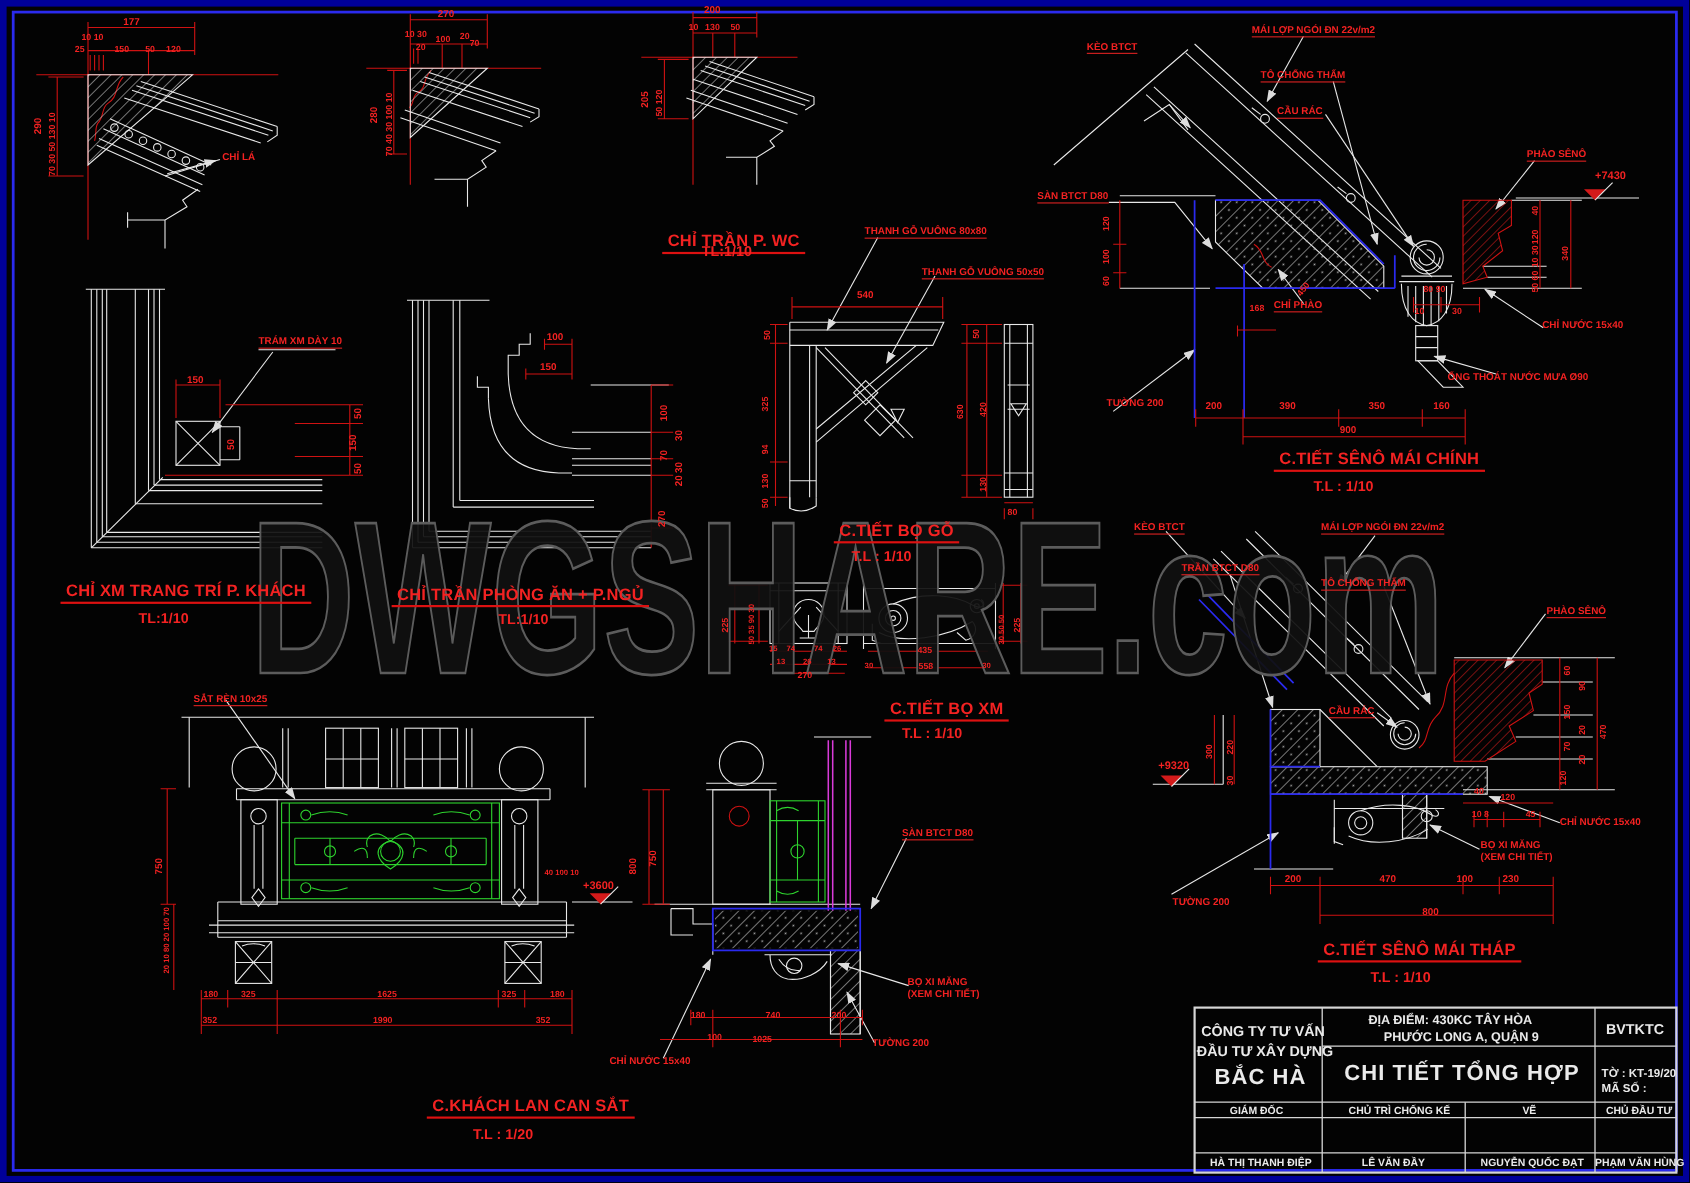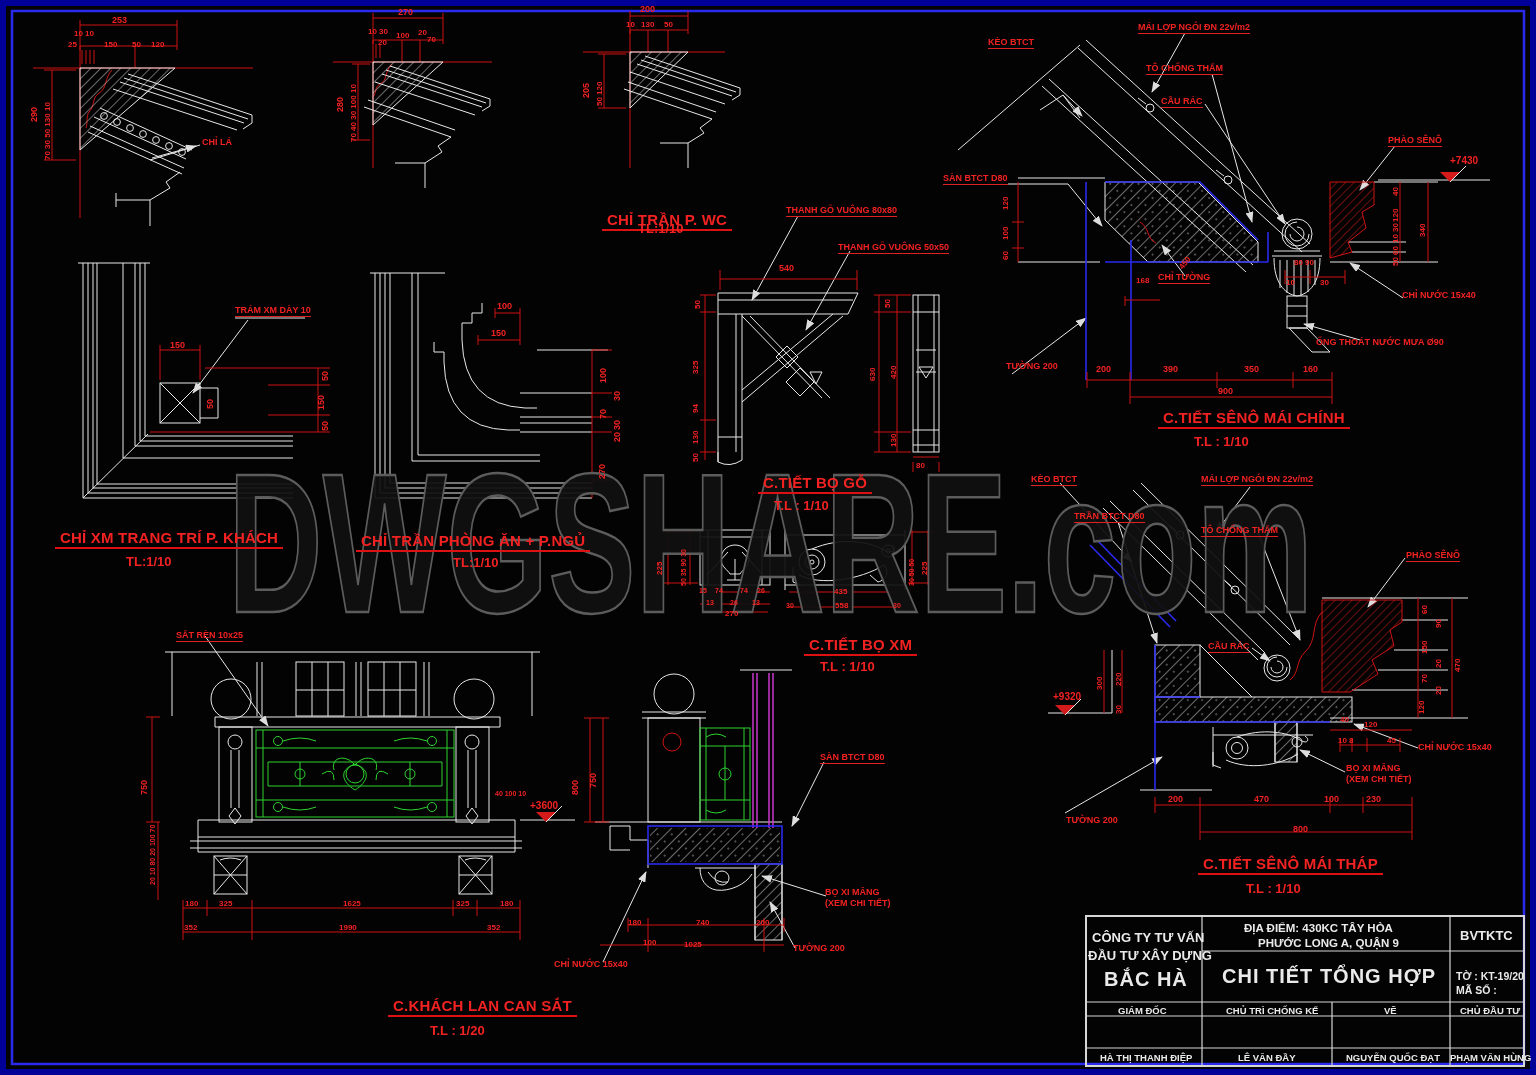--- a/index.html
+++ b/index.html
@@ -341,21 +341,21 @@
 
   <g stroke="#d6d6d6" fill="none">
     <rect x="1086" y="916" width="438" height="150" stroke-width="2"></rect>
     <path d="M1202,916 V1066 M1450,916 V1066 M1332,1002 V1066" stroke-width="1.2"></path>
     <path d="M1202,951 H1524 M1086,1002 H1524 M1086,1016 H1524 M1086,1048 H1524" stroke-width="1.2"></path>
   </g>
 
   <text x="228" y="612" textLength="1085" lengthAdjust="spacingAndGlyphs" font-family="Liberation Sans, sans-serif" font-size="198" font-weight="bold" fill="#101010" fill-opacity="0.93" stroke="#5c5c5c" stroke-width="2.5">DWGSHARE.com</text>
 </svg>
 
-<div class="lbl" style="left:112px;top:16px">253</div>
+<div class="lbl" style="left:112px;top:16px">177</div>
 <div class="lbl t8" style="left:74px;top:30px">10 10</div>
 <div class="lbl t8" style="left:68px;top:41px">25</div>
 <div class="lbl t8" style="left:104px;top:41px">150</div>
 <div class="lbl t8" style="left:132px;top:41px">50</div>
 <div class="lbl t8" style="left:151px;top:41px">120</div>
 <div class="lbl rot" style="left:30px;top:122px">290</div>
 <div class="lbl rot t8" style="left:44px;top:160px">70 30 50 130 10</div>
 <div class="lbl" style="left:202px;top:138px">CHỈ LÁ</div>
 
 <div class="lbl" style="left:398px;top:8px">270</div>
@@ -431,21 +431,21 @@
 <div class="lbl ttl" style="left:804px;top:637px">C.TIẾT BỌ XM</div>
 <div class="lbl scl" style="left:820px;top:660px">T.L : 1/10</div>
 
 <div class="lbl ul" style="left:988px;top:38px">KÈO BTCT</div>
 <div class="lbl ul" style="left:1138px;top:23px">MÁI LỢP NGÓI ĐN 22v/m2</div>
 <div class="lbl ul" style="left:1146px;top:64px">TÔ CHỐNG THẤM</div>
 <div class="lbl ul" style="left:1161px;top:97px">CẦU RÁC</div>
 <div class="lbl ul" style="left:1388px;top:136px">PHÀO SÊNÔ</div>
 <div class="lbl t10" style="left:1450px;top:156px">+7430</div>
 <div class="lbl ul" style="left:943px;top:174px">SÀN BTCT D80</div>
-<div class="lbl ul" style="left:1158px;top:273px">CHỈ TƯỜNG</div>
+<div class="lbl ul" style="left:1158px;top:273px">CHỈ PHÀO</div>
 <div class="lbl" style="left:1006px;top:362px">TƯỜNG 200</div>
 <div class="lbl" style="left:1402px;top:291px">CHỈ NƯỚC 15x40</div>
 <div class="lbl" style="left:1316px;top:338px">ỐNG THOÁT NƯỚC MƯA Ø90</div>
 <div class="lbl rot t8" style="left:1002px;top:210px">120</div>
 <div class="lbl rot t8" style="left:1002px;top:240px">100</div>
 <div class="lbl rot t8" style="left:1002px;top:260px">60</div>
 <div class="lbl t8" style="left:1136px;top:277px">168</div>
 <div class="lbl r45 t8" style="left:1178px;top:266px">450</div>
 <div class="lbl t8" style="left:1294px;top:259px">80  90</div>
 <div class="lbl t8" style="left:1286px;top:279px">10</div>

